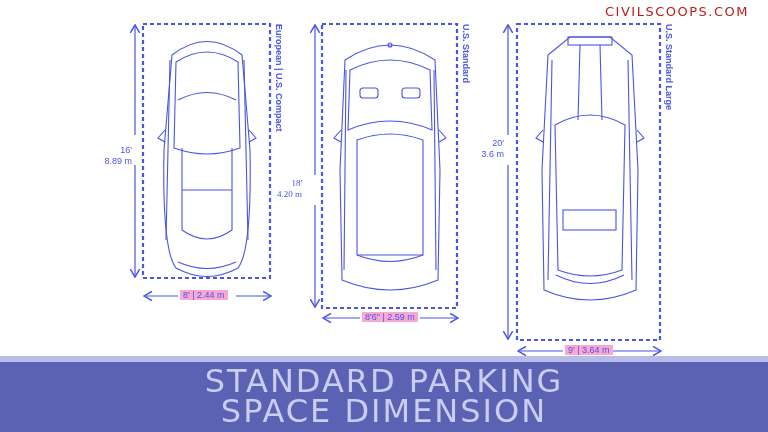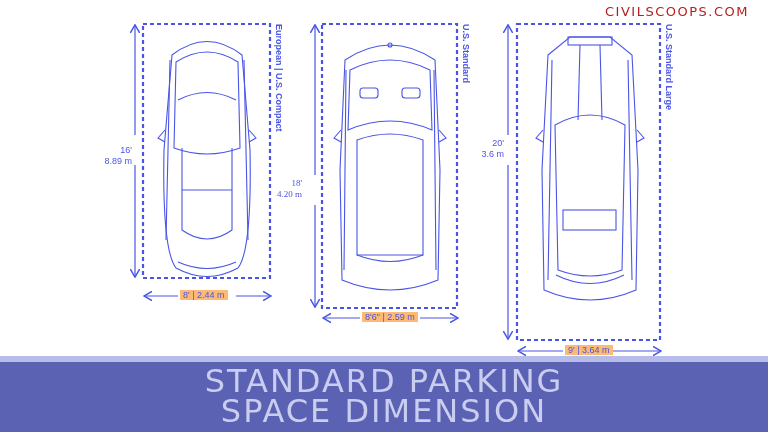--- a/index.html
+++ b/index.html
@@ -1,21 +1,21 @@
 <!DOCTYPE html>
 <html><head>
 <meta charset="utf-8">
 <style>
   html, body { margin:0; padding:0; }
   body { width:768px; height:432px; position:relative; overflow:hidden; background:#ffffff; font-family:"Liberation Sans", sans-serif; }
   .brand { position:absolute; top:4px; left:597px; width:160px; text-align:center; font-size:13px; letter-spacing:1.5px; color:#b91c1c; font-family:"DejaVu Sans", sans-serif; }
   svg.diagram { position:absolute; left:0; top:0; }
   .lbl { position:absolute; color:#4a55e6; font-size:9px; text-align:right; line-height:11px; }
   .vlbl { position:absolute; color:#4a55e6; font-size:9px; font-weight:bold; writing-mode:vertical-rl; white-space:nowrap; }
-  .wlbl { position:absolute; color:#4a55e6; font-size:9px; background:#fdba74; padding:0 3px; white-space:nowrap; }
+  .wlbl { position:absolute; color:#4a55e6; font-size:9px; background:#f9a8d4; padding:0 3px; white-space:nowrap; }
   .strip { position:absolute; left:0; top:356px; width:768px; height:6px; background:#b8bce8; }
   .banner { position:absolute; left:0; top:362px; width:768px; height:70px; background:#5c62b3; }
   .title { position:absolute; left:0; width:768px; text-align:center; color:#c9cdf0; font-family:"DejaVu Sans", sans-serif; font-size:32px; letter-spacing:2px; line-height:30px; }
 </style>
 </head>
 <body>
 
 <div class="brand">CIVILSCOOPS.COM</div>
 
 <svg class="diagram" width="768" height="356">

